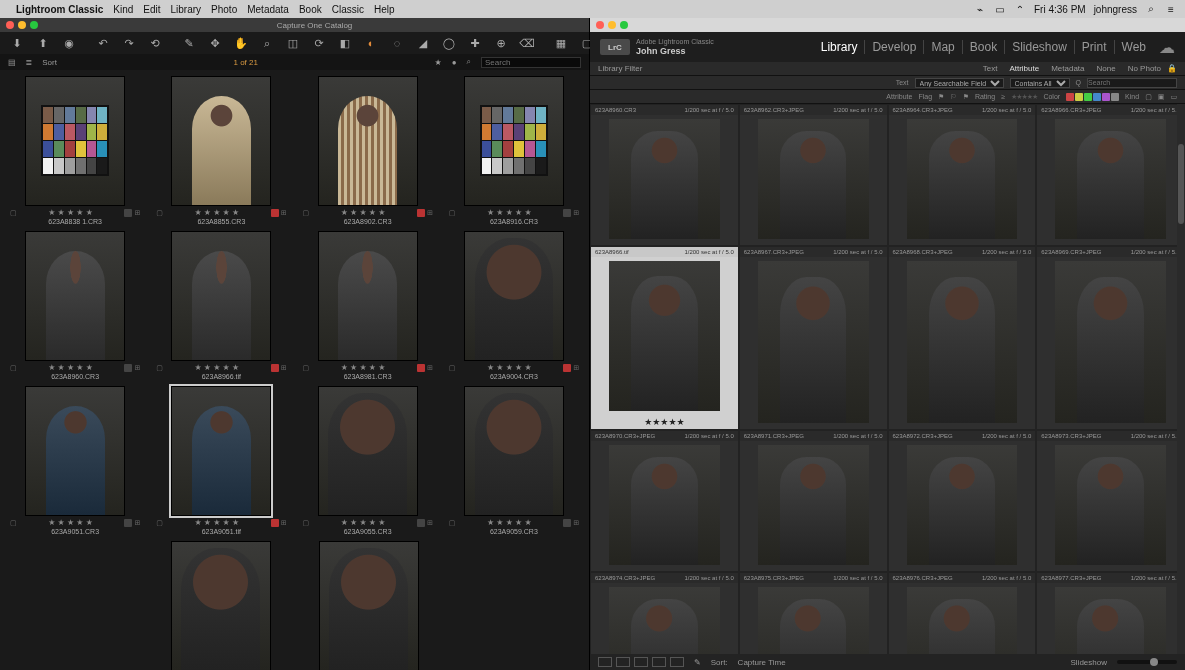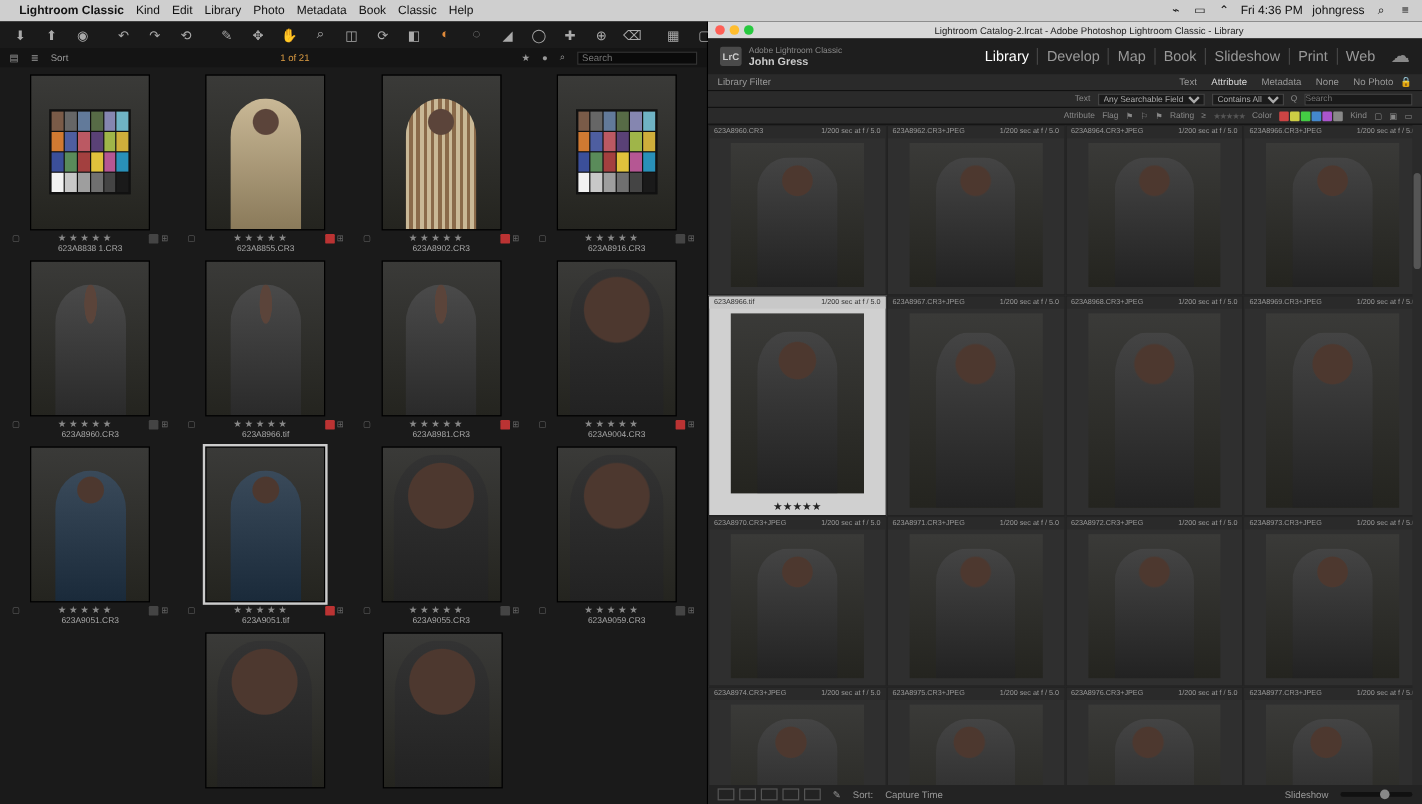--- a/index.html
+++ b/index.html
@@ -19,21 +19,21 @@
   
   .tabbar { height:14px; background:#3a3a3a; display:flex; align-items:center; padding:0 6px; font-size:8px; color:#aaa; }
   .tabbar.light { background:#d8d8d8; color:#222; }
   .traffic { display:flex; gap:4px; margin-right:8px; }
   .dot { width:8px; height:8px; border-radius:50%; }
   .rd{background:#ff5f56;} .yl{background:#ffbd2e;} .gn{background:#27c93f;}
   .tabbar .ctitle { flex:1; text-align:center; overflow:hidden; white-space:nowrap; text-overflow:ellipsis;}
   
   .rhead { background:#1e1e1e; height:30px; display:flex; align-items:center; padding:0 10px; color:#ccc; }
   .rhead .logo { display:flex; align-items:center; gap:6px; font-size:9px; }
-  .rhead .logo .lrc { background:#4a4a4a; width:18px; height:16px; display:flex; align-items:center; justify-content:center; font-size:8px; font-weight:bold; border-radius:2px;}
+  .rhead .logo .lrc { background:#4a4a4a; width:30px; height:16px; display:flex; align-items:center; justify-content:center; font-size:8px; font-weight:bold; border-radius:2px;}
   .rhead .logo .name { line-height:1.1; }
   .rhead .logo .name .sm { font-size:7px; color:#888; }
   .rhead .modules { margin-left:auto; display:flex; gap:0; font-size:12px; }
   .rhead .modules .mod { padding:0 7px; color:#999; border-left:1px solid #444; cursor:pointer;}
   .rhead .modules .mod:first-child{border-left:none;}
   .rhead .modules .mod.active { color:#fff; }
   .rhead .cloud { margin-left:6px; color:#888; }
   
   .filterbar { background:#2a2a2a; height:14px; display:flex; align-items:center; font-size:8px; color:#999; padding:0 8px; border-bottom:1px solid #111;}
   .filterbar .tab { margin-right:12px; }
@@ -113,20 +113,28 @@
     <span>Fri 4:36 PM</span>
     <span>johngress</span>
     <span class="sicon">⌕</span>
     <span class="sicon">≡</span>
   </div>
 </div>
 
 <div class="split">
 
   <div class="pane left">
+    <div class="tabbar">
+      <div class="traffic">
+          <span class="dot rd"></span>
+          <span class="dot yl"></span>
+          <span class="dot gn"></span>
+        </div>
+      <span class="ctitle">Capture One Catalog</span>
+    </div>
     <div class="tbar">
       <div class="group">
         <span class="tool">⬇</span>
         <span class="tool">⬆</span>
         <span class="tool">◉</span>
       </div>
       <span class="sep"></span>
       <div class="group">
         <span class="tool">↶</span>
         <span class="tool">↷</span>
@@ -435,21 +443,20 @@
       </div>
   </div>
 
   <div class="pane right">
     <div class="tabbar light">
       <div class="traffic">
           <span class="dot rd"></span>
           <span class="dot yl"></span>
           <span class="dot gn"></span>
         </div>
-      <span class="ctitle">Lightroom Catalog-2.lrcat - Adobe Photoshop Lightroom Classic - Library</span>
     </div>
     <div class="rhead">
       <div class="logo">
         <span class="lrc">LrC</span>
         <span class="name"><span class="sm">Adobe Lightroom Classic</span><br><b>John Gress</b></span>
       </div>
       <div class="modules" id="modules">
           <span class="mod active">Library</span>
           <span class="mod">Develop</span>
           <span class="mod">Map</span>

